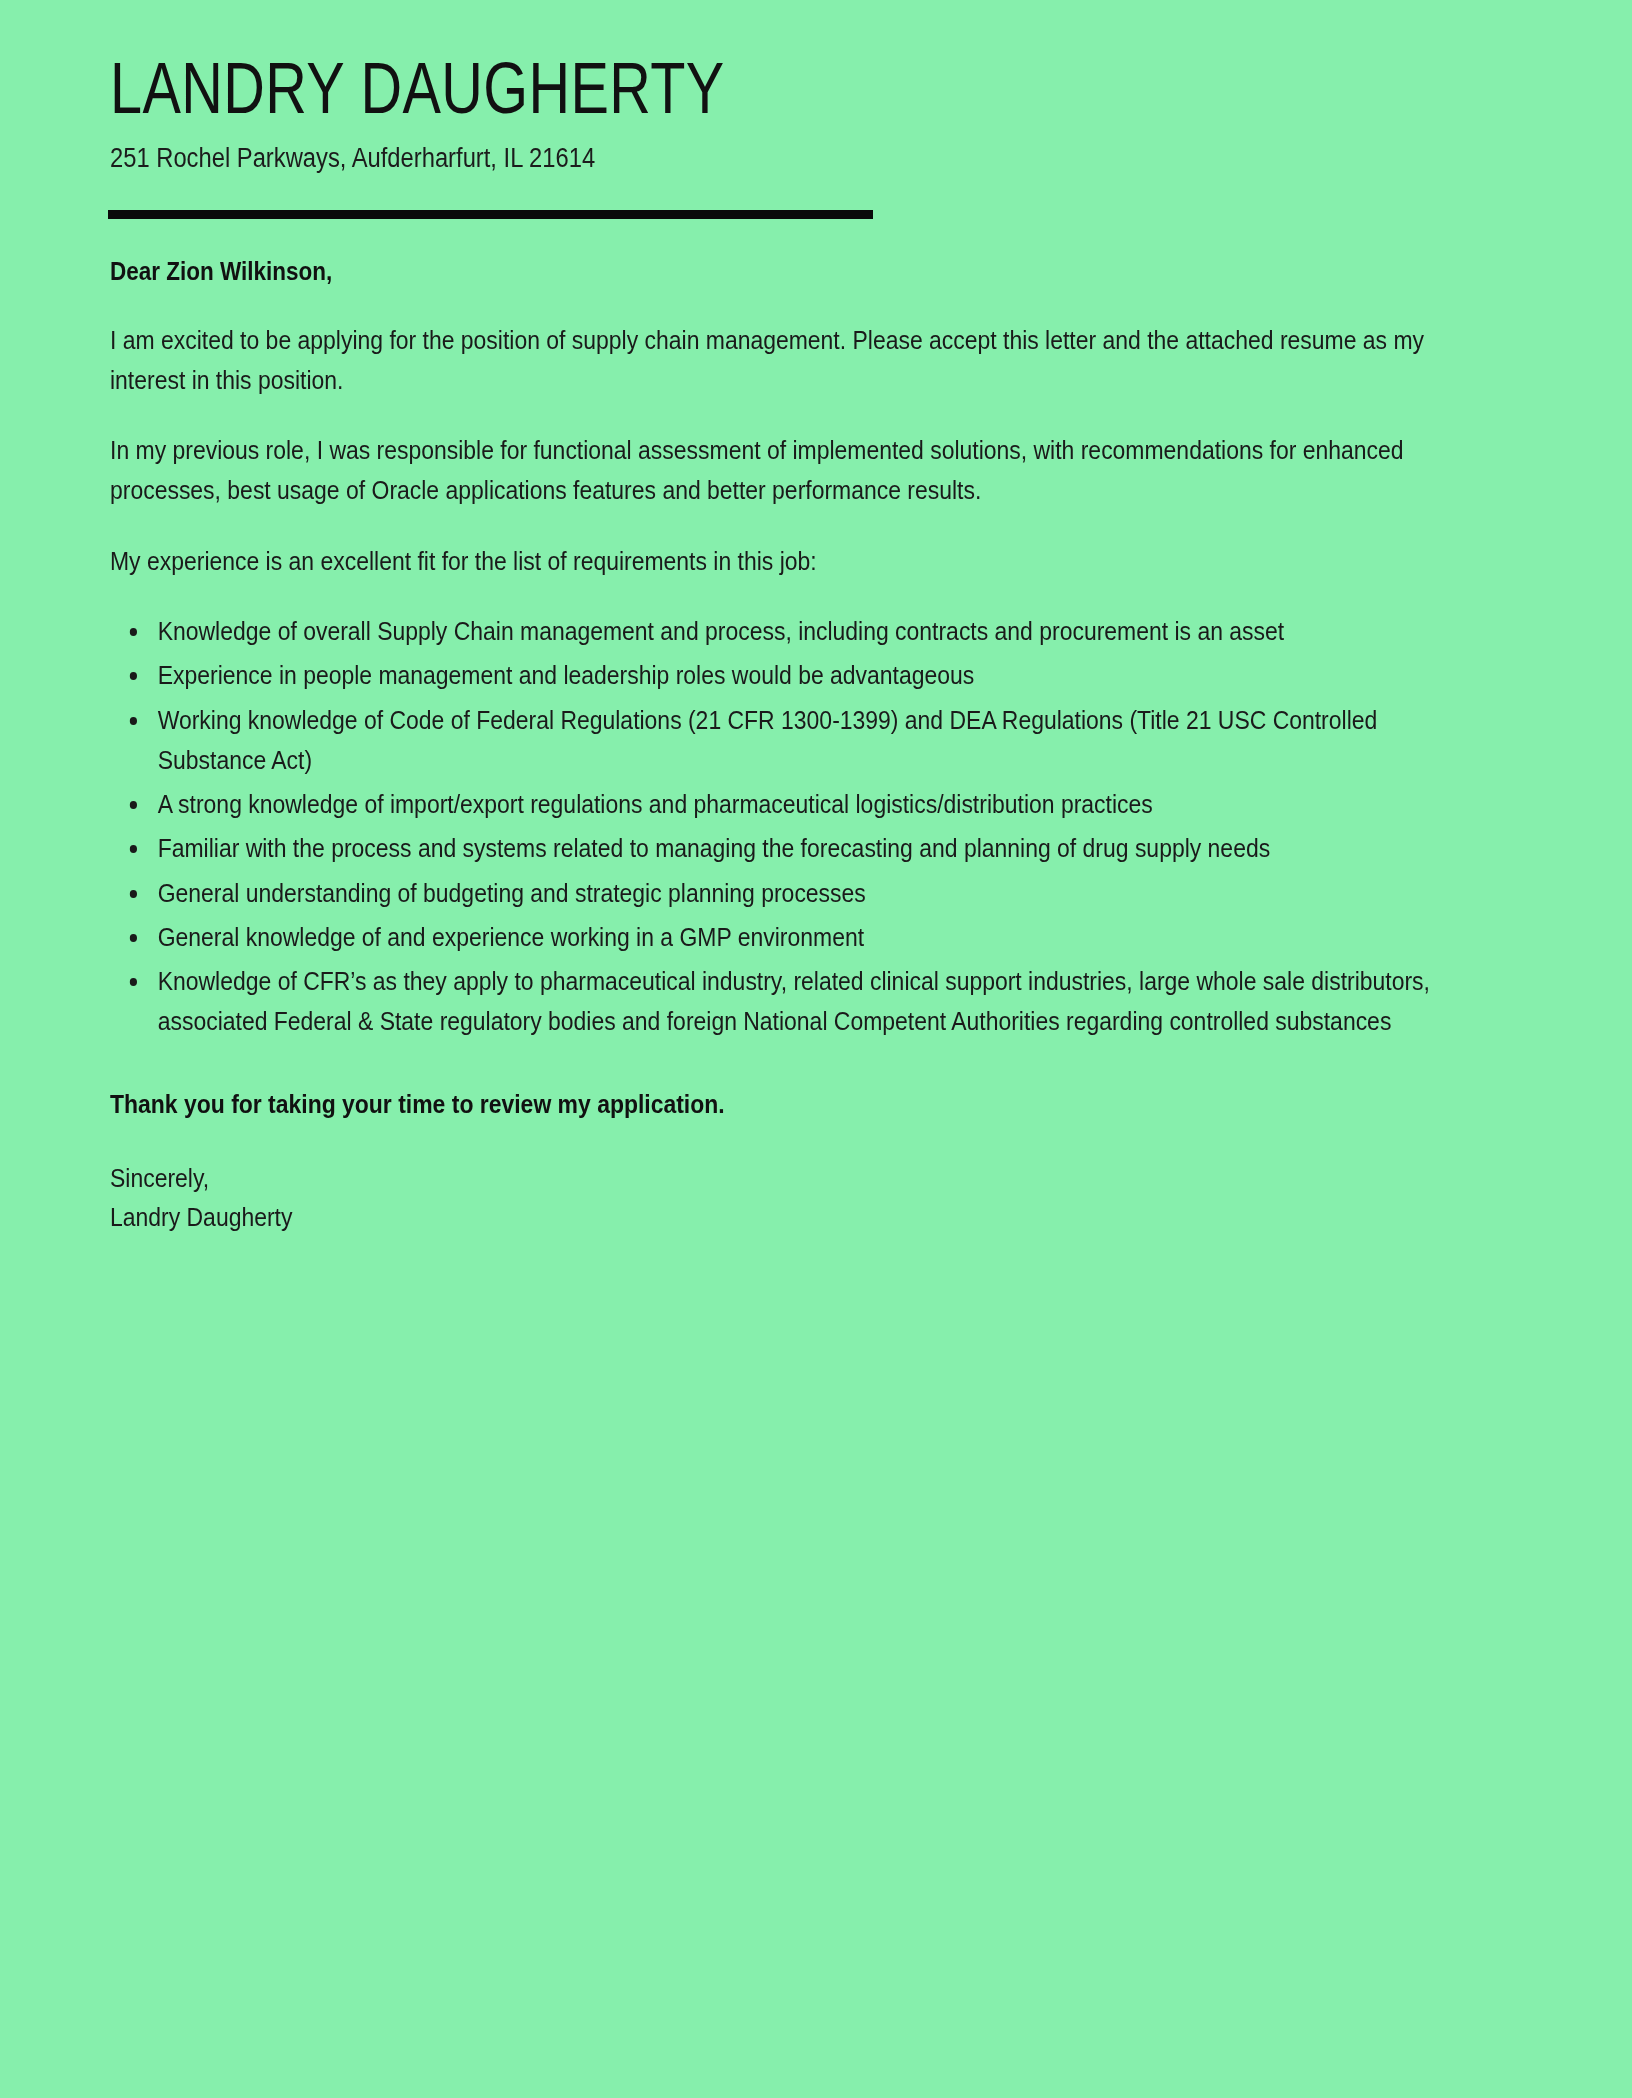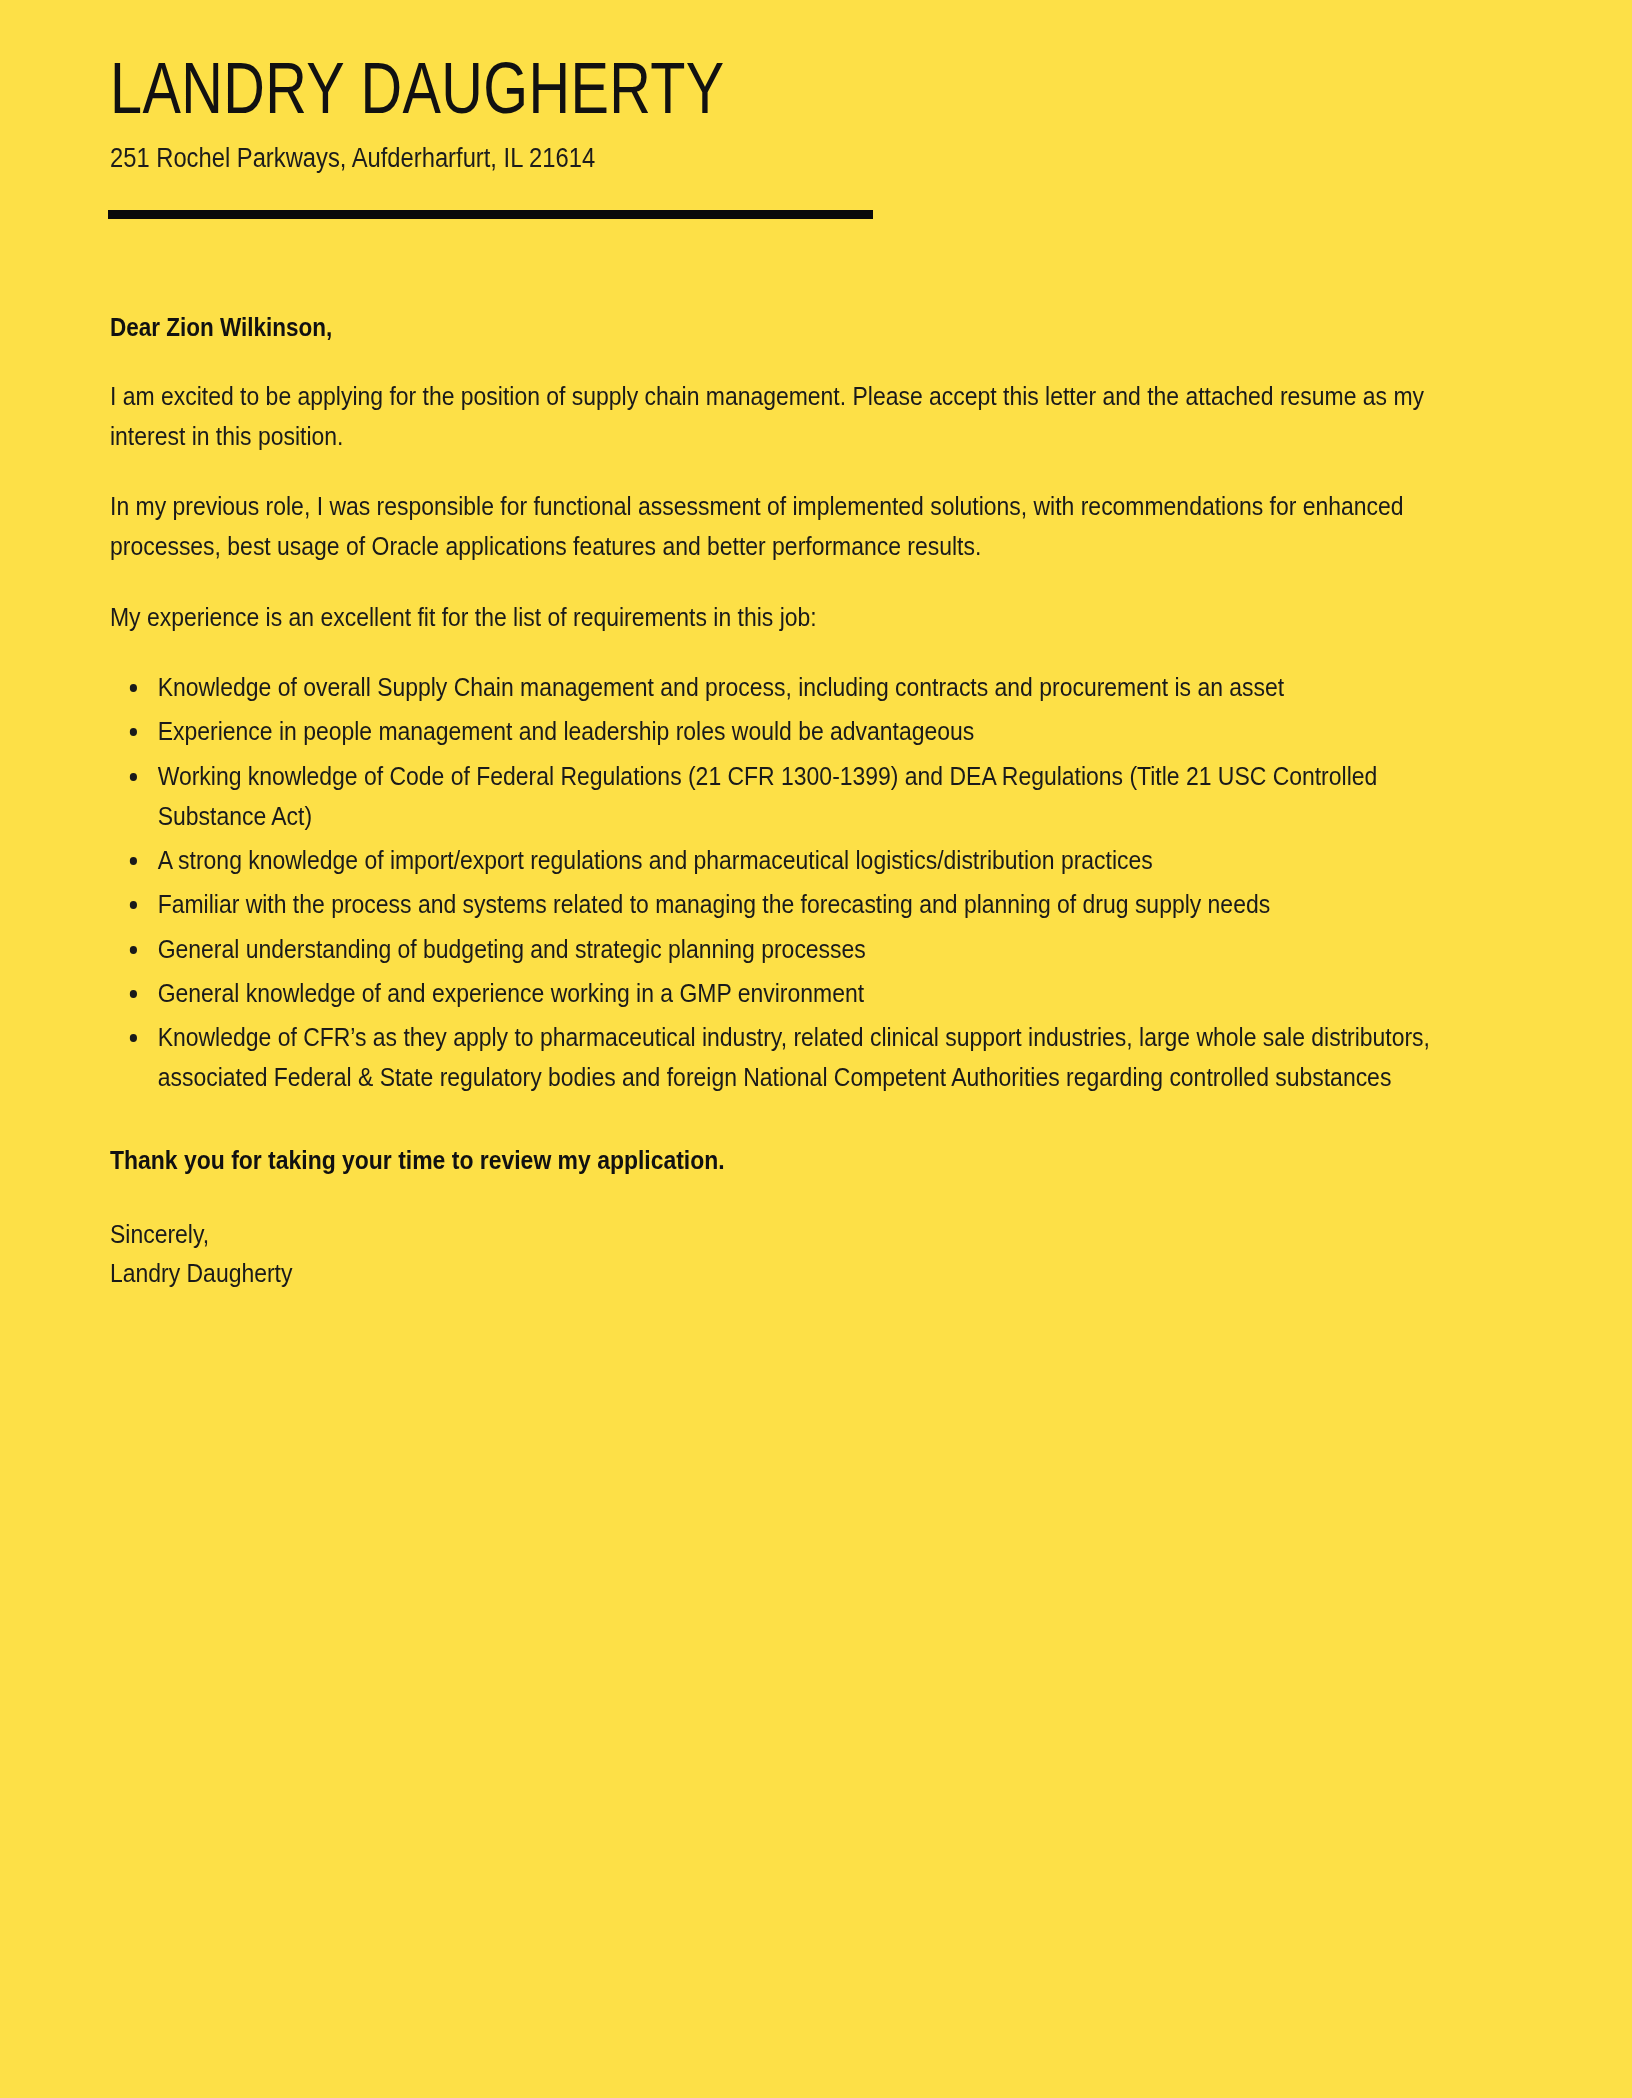--- a/index.html
+++ b/index.html
@@ -12,21 +12,21 @@
     height: 2098px;
     font-family: "Liberation Sans", sans-serif;
     color: #1a1a1a;
     -webkit-font-smoothing: antialiased;
   }
 
   .page {
     position: relative;
     width: 1632px;
     height: 2098px;
-    background: #fde047;
+    background: #86efac;
     box-sizing: border-box;
     padding: 0;
     overflow: hidden;
   }
 
   .content {
     position: absolute;
     left: 110px;
     top: 0;
     width: 1432px;
@@ -59,21 +59,21 @@
   .rule {
     margin-top: 33px;
     margin-left: -2px;
     width: 765px;
     height: 9px;
     background: #0a0a0a;
   }
 
   
   .body-block {
-    margin-top: 94px;
+    margin-top: 38px;
     width: 1340px;
   }
 
   .salutation {
     font-size: 25px;
     font-weight: 700;
     color: #111111;
     margin: 0 0 34px 0;
     transform: scaleX(0.90);
     transform-origin: left center;

